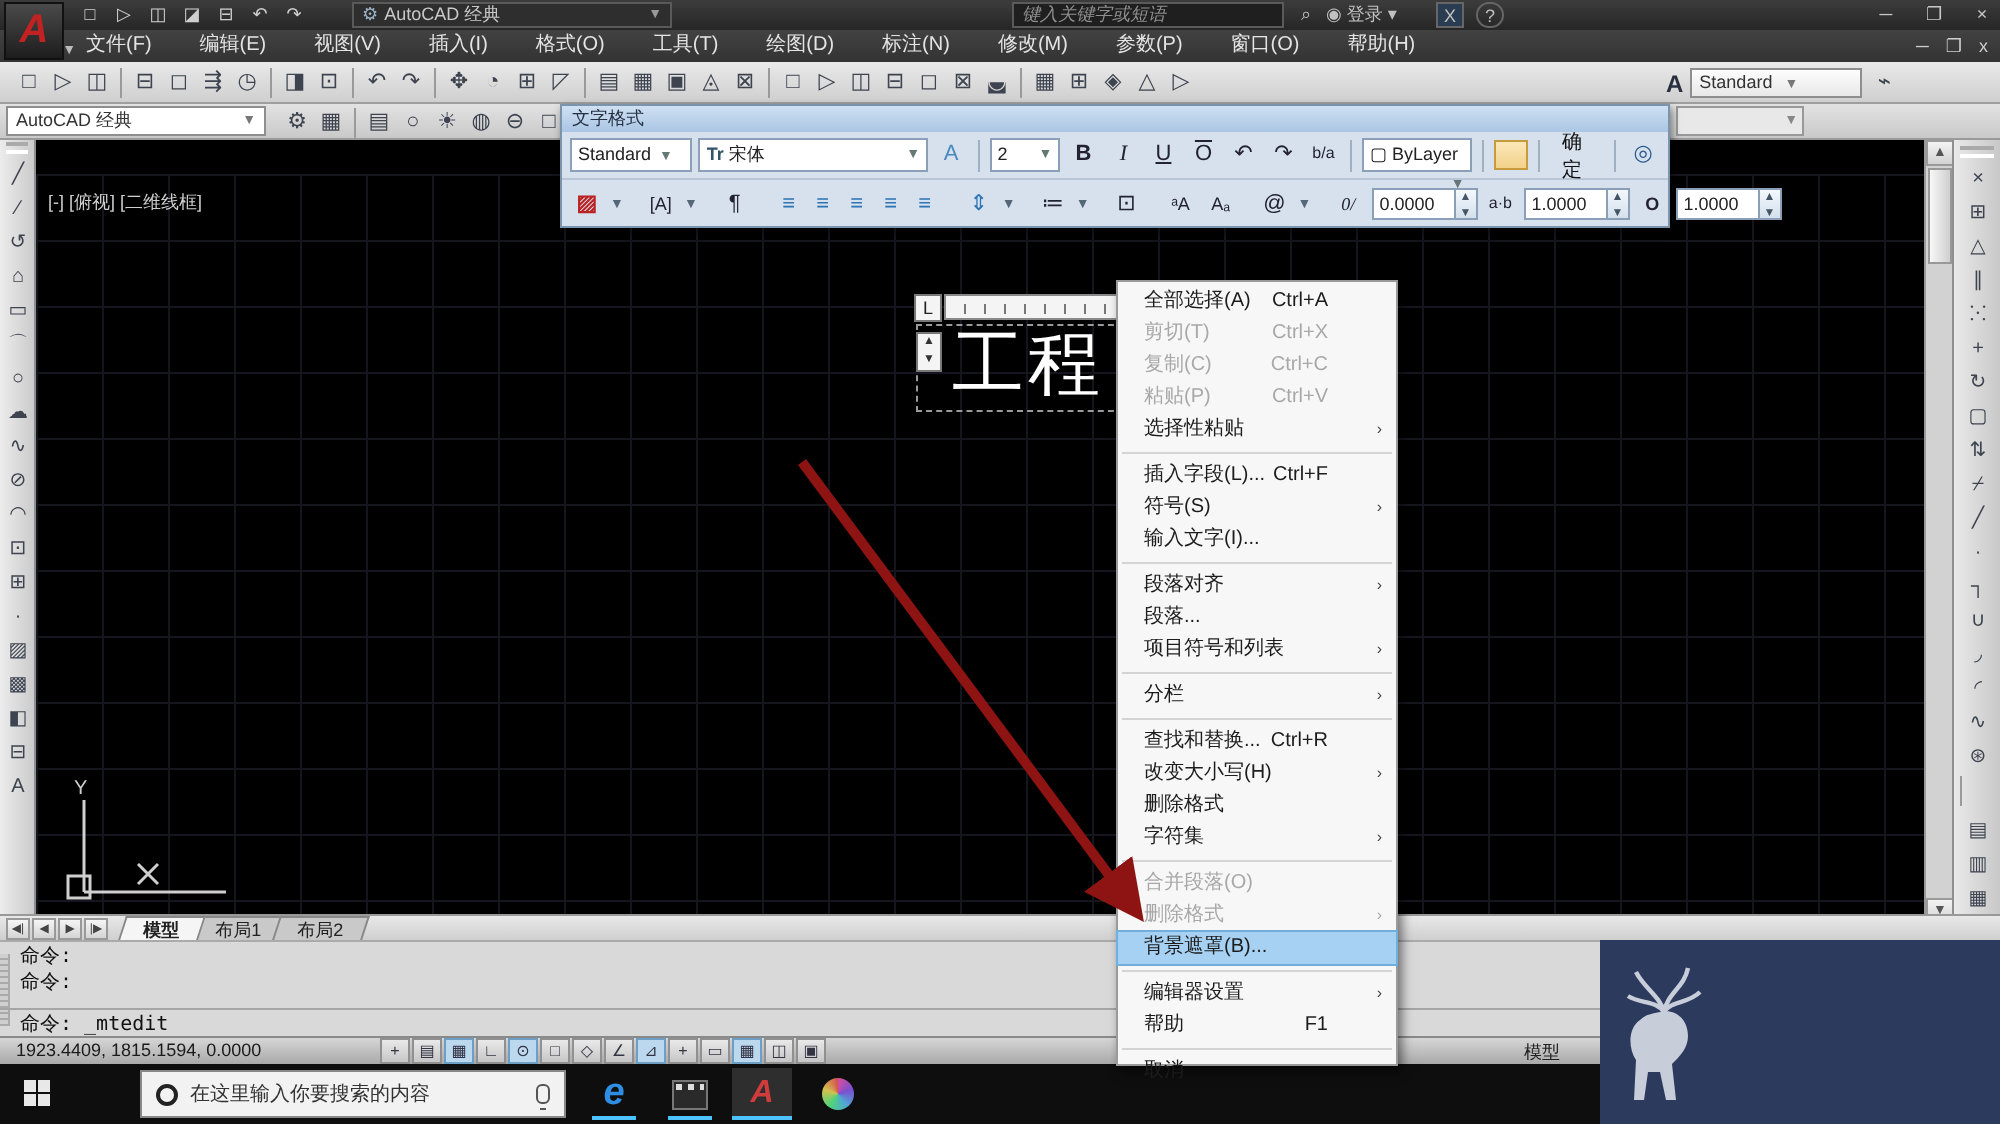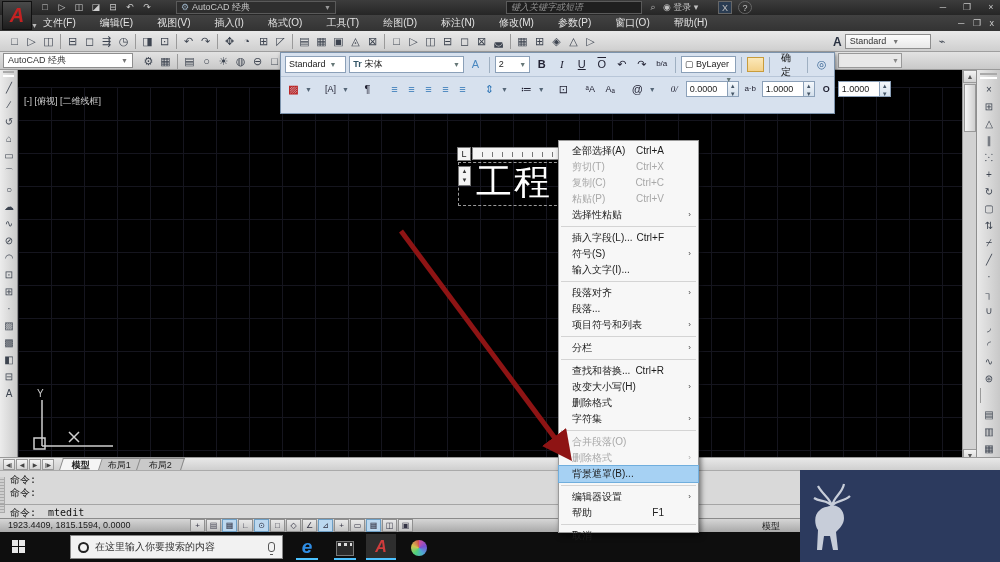--- a/index.html
+++ b/index.html
@@ -108,21 +108,21 @@
   #tabnav { display:flex; gap:1px; padding:0 3px; }
   #tabnav span { width:12px; height:11px; background:linear-gradient(#f5f5f5,#d5d5d5); border:1px solid #999; font-size:6px; color:#444; text-align:center; line-height:10px; }
   .laytab { font-size:9px; color:#222; padding:0 10px; height:12px; line-height:12px; transform:skewX(-18deg); border:1px solid #888; border-bottom:none; background:#c9c9c9; margin-right:-4px; }
   .laytab span { display:inline-block; transform:skewX(18deg); }
   .laytab.active { background:#f5f5f5; font-weight:bold; z-index:2; }
 
   
   #cmdline { position:absolute; left:0; top:470px; width:1000px; height:48px; background:#d9d9d9; border-top:1px solid #aaa; z-index:10; font-family:"DejaVu Sans Mono",monospace; font-size:10px; color:#111; }
   #cmdgrip { position:absolute; left:0; top:6px; width:5px; height:36px; border-right:1px solid #aaa; background:repeating-linear-gradient(#cfcfcf 0 2px,#aaa 2px 3px); }
   #cmdhist { position:absolute; left:10px; top:2px; }
-  #cmdhist div { line-height:13px; }
+  #cmdhist div { line-height:13px;font-family:Liberation Mono, monospace; }
   #cmdsplit { position:absolute; left:0; top:33px; width:1000px; height:1px; background:#a5a5a5; }
   #cmdcur { position:absolute; left:10px; top:36px; line-height:12px; }
 
   
   #statusbar { position:absolute; left:0; top:518px; width:1000px; height:14px; background:linear-gradient(#d6d6d6,#a9a9a9); border-top:1px solid #8a8a8a; z-index:10; }
   #coords { position:absolute; left:8px; top:1px; font-size:9px; color:#1a1a1a; }
   #toggles { position:absolute; left:190px; top:0; display:flex; gap:1px; }
   .tog { width:15px; height:13px; background:linear-gradient(#e9e9e9,#c6c6c6); border:1px solid #909090; font-size:8px; color:#334; text-align:center; line-height:12px; }
   .tog.on { background:#bcd8ef; border-color:#6d9ec4; }
   #modelbtn { position:absolute; left:762px; top:1px; font-size:9px; color:#222; }
@@ -315,20 +315,21 @@
 
   <svg id="ucs" width="100" height="66">
     <line x1="17" y1="12" x2="17" y2="58" stroke="#cfcfcf" stroke-width="1.5"></line>
     <line x1="17" y1="58" x2="88" y2="58" stroke="#cfcfcf" stroke-width="1.5"></line>
     <rect x="9" y="50" width="11" height="11" fill="none" stroke="#cfcfcf" stroke-width="1.5"></rect>
     <text x="12" y="9" fill="#cfcfcf" font-size="10">Y</text>
     <path d="M44 44 l10 10 M54 44 l-10 10" stroke="#cfcfcf" stroke-width="1.5"></path>
   </svg>
 
   <div id="tfdialog">
+    <div id="tfheader">文字格式</div>
     <div class="tfrow tfrow1">
       <span class="tfsel" style="width:78px;"><span>Standard</span><span class="arrow">▼</span></span>
       <span class="tfsel" style="width:148px;"><b style="color:#356;">Tr</b> <span>宋体</span><span class="arrow" style="float:right;">▼</span></span>
       <span class="tfbtn" style="color:#4a88c0;">A</span>
       <span class="tfsep"></span>
       <span class="tfsel" style="width:44px;"><span>2</span><span class="arrow" style="float:right;">▼</span></span>
       <span class="tfbtn b">B</span>
       <span class="tfbtn i">I</span>
       <span class="tfbtn u">U</span>
       <span class="tfbtn o">O</span>

